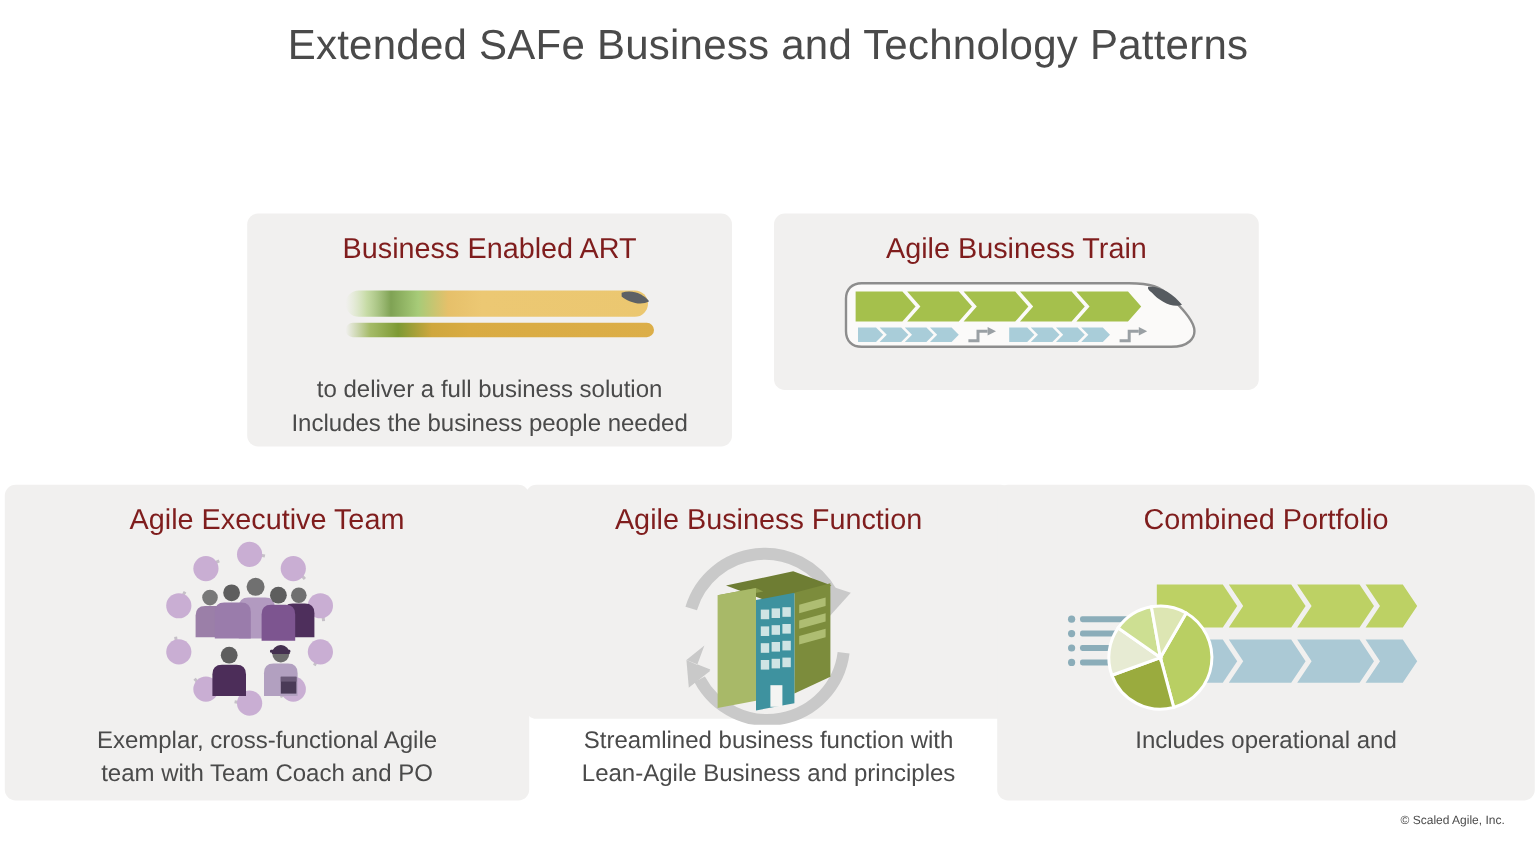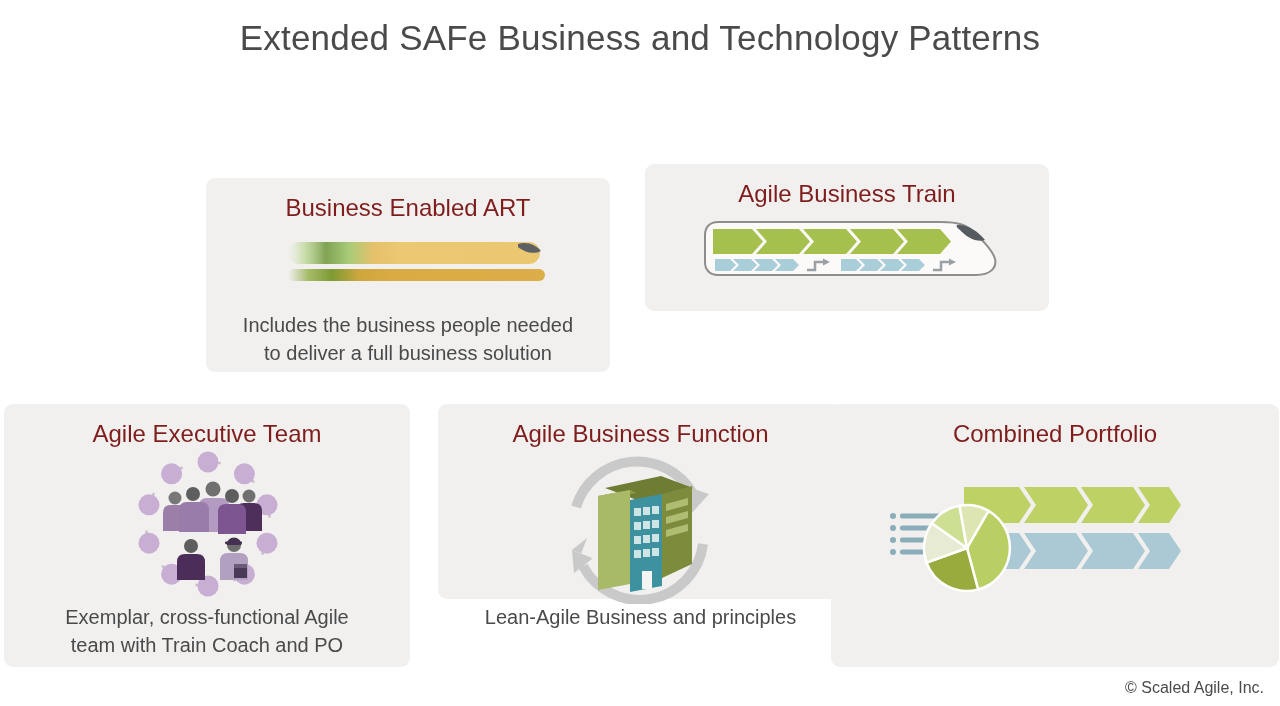--- a/index.html
+++ b/index.html
@@ -10,30 +10,30 @@
   .card{position:absolute;background:#f1f0ef;border-radius:9px;}
   .card h2{position:absolute;top:16px;left:0;right:0;margin:0;text-align:center;
          font-size:24px;font-weight:400;color:#7f1d1d;}
   .desc{position:absolute;left:0;right:0;margin:0;text-align:center;
          font-size:20px;line-height:27.5px;color:#4a4a4a;}
   .desc span{display:block;}
   .row-top .desc{top:134px;}
   .row-bottom .desc{top:200px;text-align:center;}
   .icon{position:absolute;line-height:0;}
   #card-art{left:206px;top:178px;width:404px;height:194px;}
-  #card-train{left:645px;top:164px;width:404px;height:147px;}
-  #card-team{left:4px;top:404px;width:406px;height:263px;}
+  #card-train{left:645px;top:178px;width:404px;height:147px;}
+  #card-team{left:4px;top:404px;width:406px;height:263px;padding-left:31px;}
   #card-function{left:438px;top:404px;width:405px;height:195px;}
   #card-portfolio{left:831px;top:404px;width:404px;height:263px;padding-left:44px;}
   #icon-art{left:82px;top:58px;}
   #icon-train{left:56px;top:54px;}
   #icon-team{left:119px;top:44px;}
   #icon-function{left:105px;top:40px;}
   #icon-portfolio{left:48px;top:80px;}
-  .copyright{position:absolute;top:679px;right:16px;font-size:16px;color:#4a4a4a;margin-left:39px;}
+  .copyright{position:absolute;top:679px;right:26px;font-size:10px;color:#4a4a4a;margin-left:39px;}
 </style>
 </head>
 <body>
 
 <div class="stage">
 
   <h1 class="page-title">Extended SAFe Business and Technology Patterns</h1>
 
   <section class="card row-top" id="card-art">
     <h2>Business Enabled ART</h2>
@@ -57,22 +57,22 @@
             <stop offset="0.4" stop-color="#d9ab42"></stop>
             <stop offset="1" stop-color="#dcae48"></stop>
           </linearGradient>
         </defs>
         <rect x="0" y="6" width="252" height="22" rx="11" fill="url(#gA)"></rect>
         <path d="M230,8 C239,5 248,9 253,15 C246,19 236,16 230,11 Z" fill="#5d6165"></path>
         <rect x="0" y="33" width="257" height="12" rx="6" fill="url(#gB)"></rect>
       </svg>
     </div>
     <p class="desc">
+      <span>to deliver a full business solution</span>
       <span>Includes the business people needed</span>
-      <span>to deliver a full business solution</span>
     </p>
   </section>
 
   <section class="card row-top" id="card-train">
     <h2>Agile Business Train</h2>
     <div class="icon" id="icon-train">
       <svg width="300" height="62" viewBox="0 0 300 62">
         <path d="M17,4 H240 C258,4 266,7 274,15 C283,24 292,33 294,41 C296,50 289,57 275,57 H17 C9,57 4,52 4,44 V17 C4,9 9,4 17,4 Z" fill="#fbfaf9" stroke="#8d8d8d" stroke-width="2"></path>
         <path d="M256,7 C266,6 277,13 284,22 C276,25 265,19 259,12 C256,10 255,8 256,7 Z" fill="#565b60"></path>
         <g fill="#a5c04c">
@@ -138,21 +138,21 @@
         <circle cx="111" cy="97" r="7" fill="#6d6d6d"></circle>
         <path d="M103.5,97 a7.5,7.5 0 0 1 15,0 z" fill="#443050"></path>
         <rect x="102" y="93.5" width="17" height="2.5" rx="1" fill="#443050"></rect>
         <path d="M97,132 L97,113 Q97,105 105,105 L117,105 Q125,105 125,113 L125,132 Z" fill="#b2a0c0"></path>
         <rect x="111" y="116" width="13" height="14" fill="#4a3a57"></rect>
         <rect x="111" y="116" width="13" height="4" fill="#6b5a78"></rect>
       </svg>
     </div>
     <p class="desc">
       <span>Exemplar, cross-functional Agile</span>
-      <span>team with Train Coach and PO</span>
+      <span>team with Team Coach and PO</span>
     </p>
   </section>
 
   <section class="card row-bottom" id="card-function">
     <h2>Agile Business Function</h2>
     <div class="icon" id="icon-function">
       <svg width="190" height="160" viewBox="0 0 190 160">
         <g stroke="#c9c9c9" stroke-width="10" fill="none">
           <path d="M 33,63 A 64,64 0 0 1 150,50"></path>
           <path d="M 160,100 A 64,64 0 0 1 40,122"></path>
@@ -184,20 +184,21 @@
             <rect x="100" y="91" width="7" height="8"></rect>
             <rect x="109" y="90" width="7" height="8"></rect>
           <rect x="91" y="106" width="7" height="8"></rect>
             <rect x="100" y="105" width="7" height="8"></rect>
             <rect x="109" y="104" width="7" height="8"></rect>
         </g>
         <rect x="99" y="127" width="10" height="18" fill="#f4f4f2"></rect>
       </svg>
     </div>
     <p class="desc">
+      <span>Streamlined business function with</span>
       <span>Lean-Agile Business and principles</span>
     </p>
   </section>
 
   <section class="card row-bottom" id="card-portfolio">
     <h2>Combined Portfolio</h2>
     <div class="icon" id="icon-portfolio">
       <svg width="304" height="114" viewBox="0 0 304 114">
 
         <g fill="#8badb9">
@@ -228,18 +229,19 @@
         <g stroke="#ffffff" stroke-width="2.5">
           <path d="M88,64 L109.5,26.8 A43,43 0 0 1 99.1,105.5 Z" fill="#b9cf63"></path>
           <path d="M88,64 L99.1,105.5 A43,43 0 0 1 47.6,78.7 Z" fill="#9aab3e"></path>
           <path d="M88,64 L47.6,78.7 A43,43 0 0 1 52.8,39.3 Z" fill="#e7ebd3"></path>
           <path d="M88,64 L52.8,39.3 A43,43 0 0 1 80.5,21.7 Z" fill="#cddf92"></path>
           <path d="M88,64 L80.5,21.7 A43,43 0 0 1 109.5,26.8 Z" fill="#dde6b3"></path>
         </g>
       </svg>
     </div>
     <p class="desc">
+      <span>Includes operational and</span>
     </p>
   </section>
 
   <div class="copyright">© Scaled Agile, Inc.</div>
 
 </div>
 
 </body></html>

